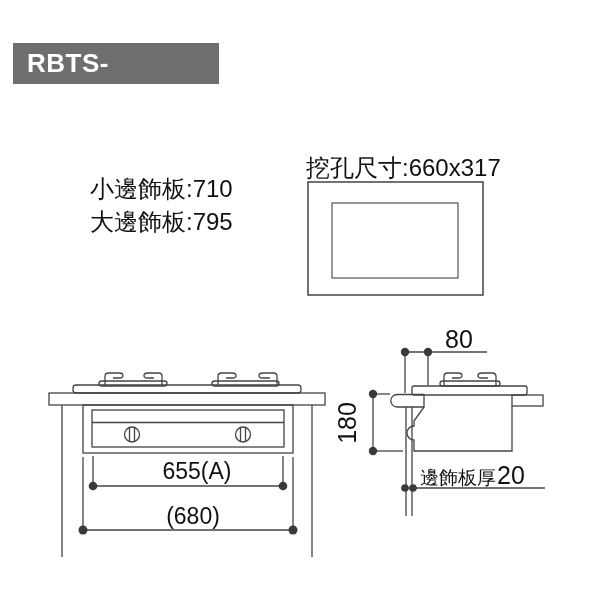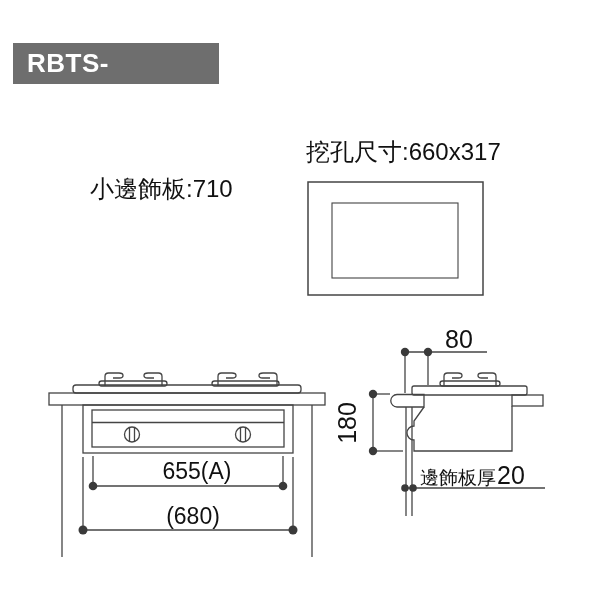--- a/index.html
+++ b/index.html
@@ -13,37 +13,38 @@
     position:absolute; left:13px; top:43px; width:206px; height:41px;
     background:#6e6e6e; color:#ffffff; font-weight:bold; font-size:26px;
     line-height:41px; padding-left:14px; letter-spacing:0.5px;
   }
   .specs {
     position:absolute; left:62px; top:172px;
     font-size:24px; line-height:33px; color:#111; white-space:nowrap;
   }
   .specs .indent { padding-left:28px;text-align:right; }
   .cutout-title {
-    position:absolute; left:306px; top:136px;
+    position:absolute; left:306px; top:152px;
     font-size:24px; color:#111; white-space:nowrap;
   }
   svg.drawing { position:absolute; left:0; top:0; }
   svg.drawing text { font-family:"Liberation Sans", sans-serif; fill:#111; }
 </style>
 </head>
 <body>
 
 <div class="canvas">
 
   <div class="badge">
     <span>RBTS-Q230G(B)</span>
   </div>
 
   <div class="specs">
     <div class="indent">小邊飾板:710</div>
+    <div class="indent">大邊飾板:795</div>
   </div>
 
   <div class="cutout-title">挖孔尺寸:660x317</div>
 
   <svg class="drawing" width="600" height="600" viewBox="0 0 600 600">
 
     <g stroke="#444" fill="none">
       <rect x="308" y="182" width="175" height="113" stroke-width="1.5"></rect>
       <rect x="332" y="203" width="126" height="75" stroke-width="1.1"></rect>
     </g>

